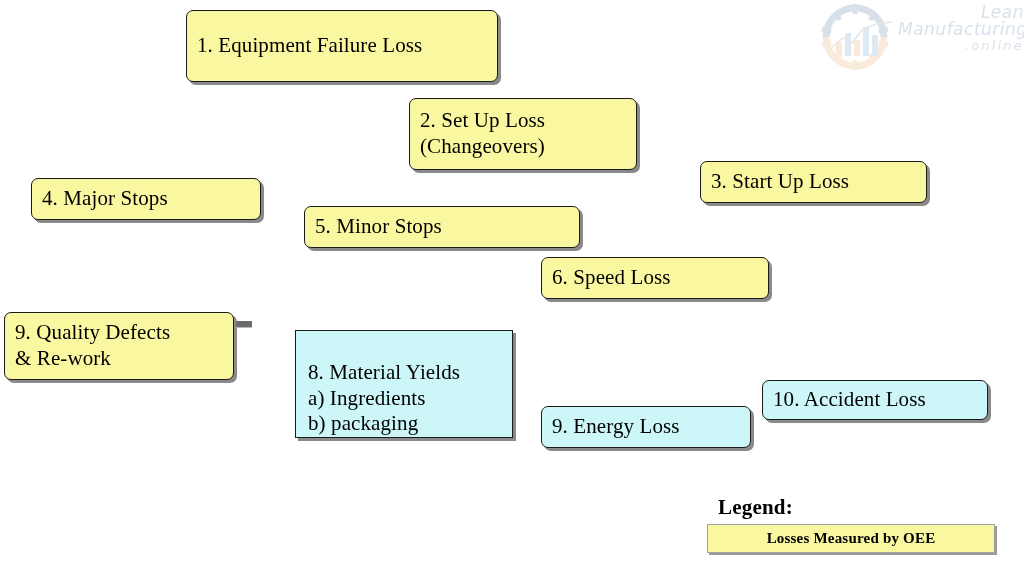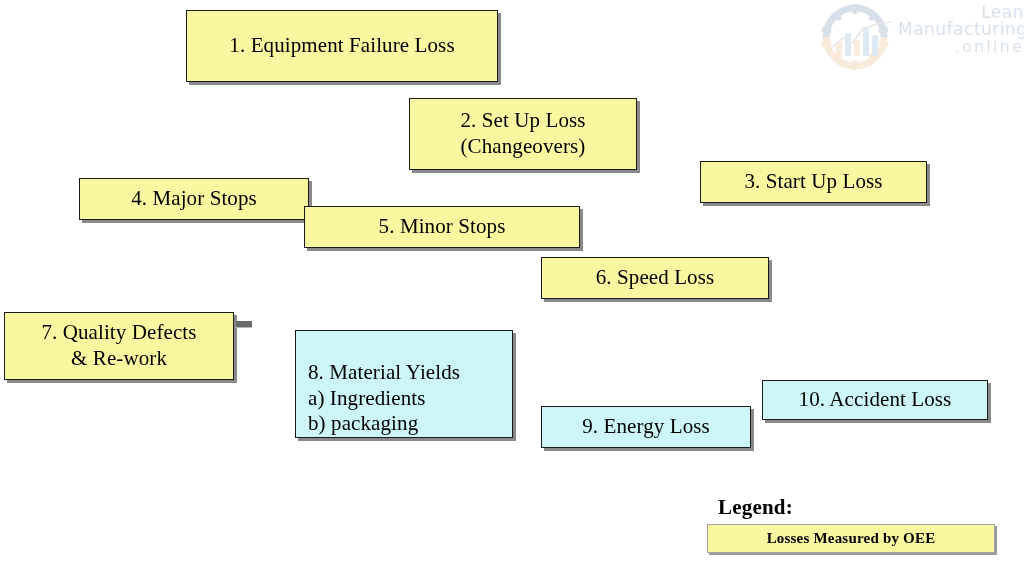--- a/index.html
+++ b/index.html
@@ -24,21 +24,21 @@
     box-shadow: 3px 3px 0 0 #8a8a8a;
     display: flex;
     flex-direction: column;
     justify-content: center;
     color: #000000;
     font-size: 21px;
     line-height: 1.22;
     letter-spacing: .1px;
   }
   .loss-box .ln { display: block; white-space: pre; }
-  .loss-box.center { align-items: center; text-align: center; padding: 0 10px; }
+  .loss-box.center { align-items: flex-start; text-align: center; padding: 0 10px; border-radius: 7px; }
   .loss-box.left   { align-items: flex-start; text-align: left; padding: 0 12px; }
 
   .oee   { background: #f9f79f; }
   .other { background: #ccf6f7; }
 
   
   .stub {
     position: absolute;
     background: #6b6b6b;
     box-shadow: 0 1px 0 0 #b8b8b8;
@@ -78,52 +78,53 @@
   }
   #logo .logo-text {
     position: absolute;
     left: 86px;
     top: 2px;
     width: 126px;
     text-align: right;
     font-family: "DejaVu Sans", "Liberation Sans", sans-serif;
     color: #8fa9c4;
     line-height: 1.02;
+    font-style: italic;
   }
   #logo .lt1 { font-size: 17px; letter-spacing: .5px; }
   #logo .lt2 { font-size: 17px; letter-spacing: .5px; }
-  #logo .lt3 { font-size: 16px; letter-spacing: 2.2px; text-align: right; }
+  #logo .lt3 { font-size: 13px; letter-spacing: 2.2px; text-align: right; }
 </style>
 </head>
 <body>
 
 <div id="canvas">
 
   <div id="boxes-layer">
       <div class="loss-box oee center" style="left: 186px; top: 10px; width: 312px; height: 72px;">
         <span class="ln">1. Equipment Failure Loss</span>
       </div>
       <div class="loss-box oee center" style="left: 409px; top: 98px; width: 228px; height: 72px;">
         <span class="ln">2. Set Up Loss</span>
         <span class="ln">(Changeovers)</span>
       </div>
       <div class="loss-box oee center" style="left: 700px; top: 161px; width: 227px; height: 42px;">
         <span class="ln">3. Start Up Loss</span>
       </div>
-      <div class="loss-box oee center" style="left: 31px; top: 178px; width: 230px; height: 42px; margin-left: 48px;">
+      <div class="loss-box oee center" style="left: 31px; top: 178px; width: 230px; height: 42px;">
         <span class="ln">4. Major Stops</span>
       </div>
       <div class="loss-box oee center" style="left: 304px; top: 206px; width: 276px; height: 42px;">
         <span class="ln">5. Minor Stops</span>
       </div>
       <div class="loss-box oee center" style="left: 541px; top: 257px; width: 228px; height: 42px;">
         <span class="ln">6. Speed Loss</span>
       </div>
       <div class="loss-box oee center" style="left: 4px; top: 312px; width: 230px; height: 68px;">
-        <span class="ln">7. Quality Defects</span>
+        <span class="ln">9. Quality Defects</span>
         <span class="ln">&amp; Re-work</span>
       </div>
       <div class="loss-box other left" style="left: 295px; top: 330px; width: 218px; height: 108px; justify-content: flex-end;">
         <span class="ln">8. Material Yields</span>
         <span class="ln">a) Ingredients</span>
         <span class="ln">b) packaging</span>
       </div>
       <div class="loss-box other center" style="left: 541px; top: 406px; width: 210px; height: 42px;">
         <span class="ln">9. Energy Loss</span>
       </div>

